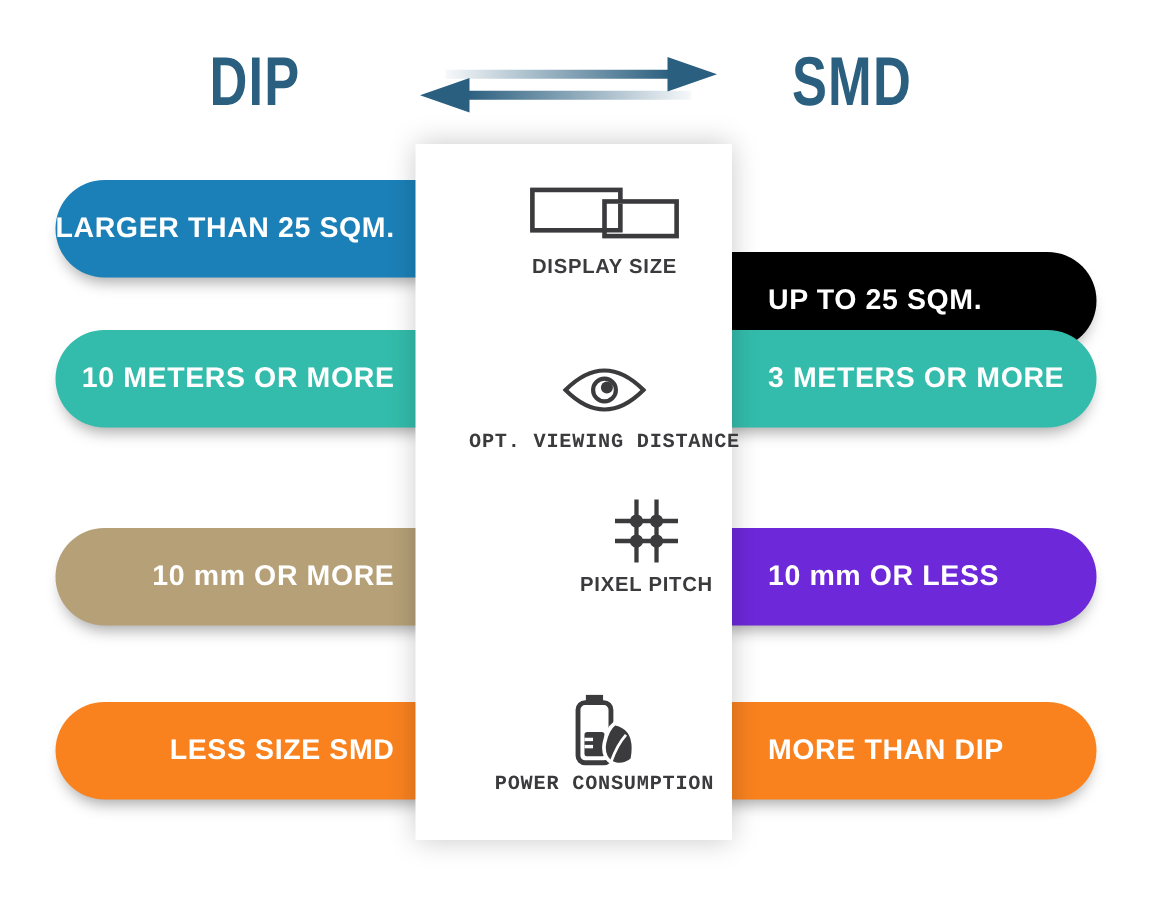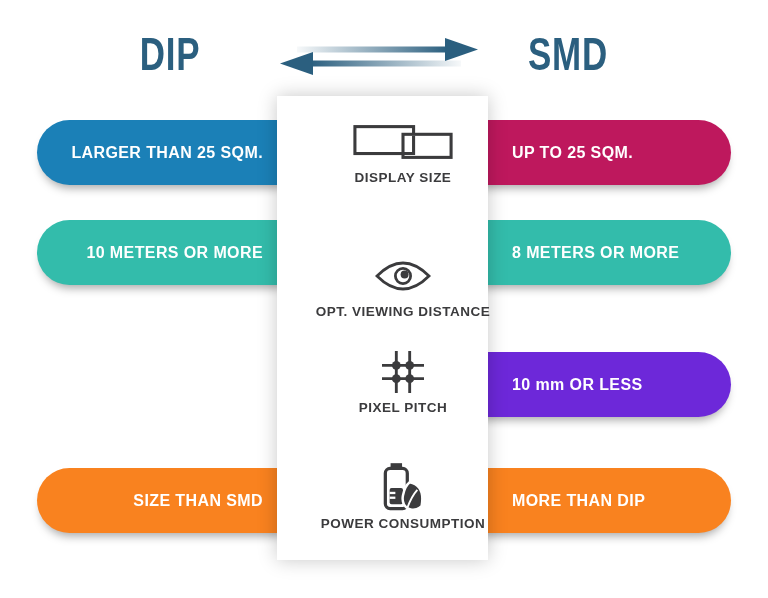--- a/index.html
+++ b/index.html
@@ -12,21 +12,21 @@
     position:absolute;top:30px;width:120px;height:48px;line-height:48px;
     text-align:center;font-size:46px;font-weight:bold;color:#2b5f7f;
     transform:scaleX(0.76);letter-spacing:1px;
   }
   .brand.dip{left:110px;}
   .brand.smd{left:508px;}
   .arrow-wrap{position:absolute;left:279px;top:37px;width:200px;height:40px;}
   
   .pill{
     position:absolute;height:65px;line-height:65px;z-index:1;
-    color:#ffffff;font-size:16px;font-weight:bold;letter-spacing:0.4px;
+    color:#ffffff;font-size:19px;font-weight:bold;letter-spacing:0.4px;
     box-shadow:0 7px 10px -4px rgba(0,0,0,0.35);
     white-space:nowrap;
   }
   .pill.left{
     left:37px;width:250px;border-radius:33px 0 0 33px;
     text-align:right;padding-right:24px;box-sizing:border-box;
   }
   .pill.right{
     left:478px;width:253px;border-radius:0 33px 33px 0;
     text-align:left;padding-left:34px;box-sizing:border-box;
@@ -36,21 +36,21 @@
   .center-panel{
     position:absolute;left:277px;top:96px;width:211px;height:464px;
     background:#ffffff;z-index:2;
     box-shadow:0 0 18px rgba(0,0,0,0.22);
   }
   .center-item{
     position:absolute;left:277px;width:252px;height:72px;z-index:3;
     display:flex;flex-direction:column;align-items:center;justify-content:space-between;
     color:#3b3b3d;
   }
-  .ci0{top:114px;} .ci1{top:248px;} .ci2{top:344px;} .ci3{top:460px;}
+  .ci0{top:114px;} .ci1{top:232px;font-family:Liberation Mono, monospace;} .ci2{top:326px;margin-left:28px;} .ci3{top:460px;font-family:Liberation Mono, monospace;}
   .icon-box{flex:1;display:flex;align-items:center;justify-content:center;}
   .center-label{
     font-size:13.5px;font-weight:bold;letter-spacing:0.5px;color:#3b3b3d;
     white-space:nowrap;padding-bottom:1px;
   }
   svg{display:block;}
 </style>
 </head>
 <body>
 
@@ -75,37 +75,40 @@
       <polygon points="34,15 1,26.5 34,38" fill="#2b5f7f"></polygon>
       <rect x="32" y="23.5" width="150" height="6" fill="url(#gradL)"></rect>
     </svg>
   </div>
 
   <div class="brand smd">SMD</div>
 
   <div class="pill left row0" style="background-color: rgb(27, 128, 183);">
     <span>LARGER THAN 25 SQM.</span>
   </div>
-  <div class="pill right row0" style="background-color: #be185d;">
+  <div class="pill right row0" style="background-color: #000000; margin-top: 48px;">
     <span>UP TO 25 SQM.</span>
   </div>
 
   <div class="pill left row1" style="background-color: rgb(51, 188, 171);">
     <span>10 METERS OR MORE</span>
   </div>
   <div class="pill right row1" style="background-color: rgb(51, 188, 171);">
-    <span>8 METERS OR MORE</span>
+    <span>3 METERS OR MORE</span>
   </div>
 
+  <div class="pill left row2" style="background-color: rgb(181, 160, 119);">
+    <span>10 mm OR MORE</span>
+  </div>
   <div class="pill right row2" style="background-color: #6d28d9;">
     <span>10 mm OR LESS</span>
   </div>
 
   <div class="pill left row3" style="background-color: rgb(249, 130, 31);">
-    <span>SIZE THAN SMD</span>
+    <span>LESS SIZE SMD</span>
   </div>
   <div class="pill right row3" style="background-color: rgb(249, 130, 31);">
     <span>MORE THAN DIP</span>
   </div>
 
   <div class="center-panel"></div>
 
   <div class="center-item ci0">
     <div class="icon-box">
       <svg width="100" height="36" viewBox="0 0 104 36" fill="none" stroke="#3b3b3d" stroke-width="3.2">

